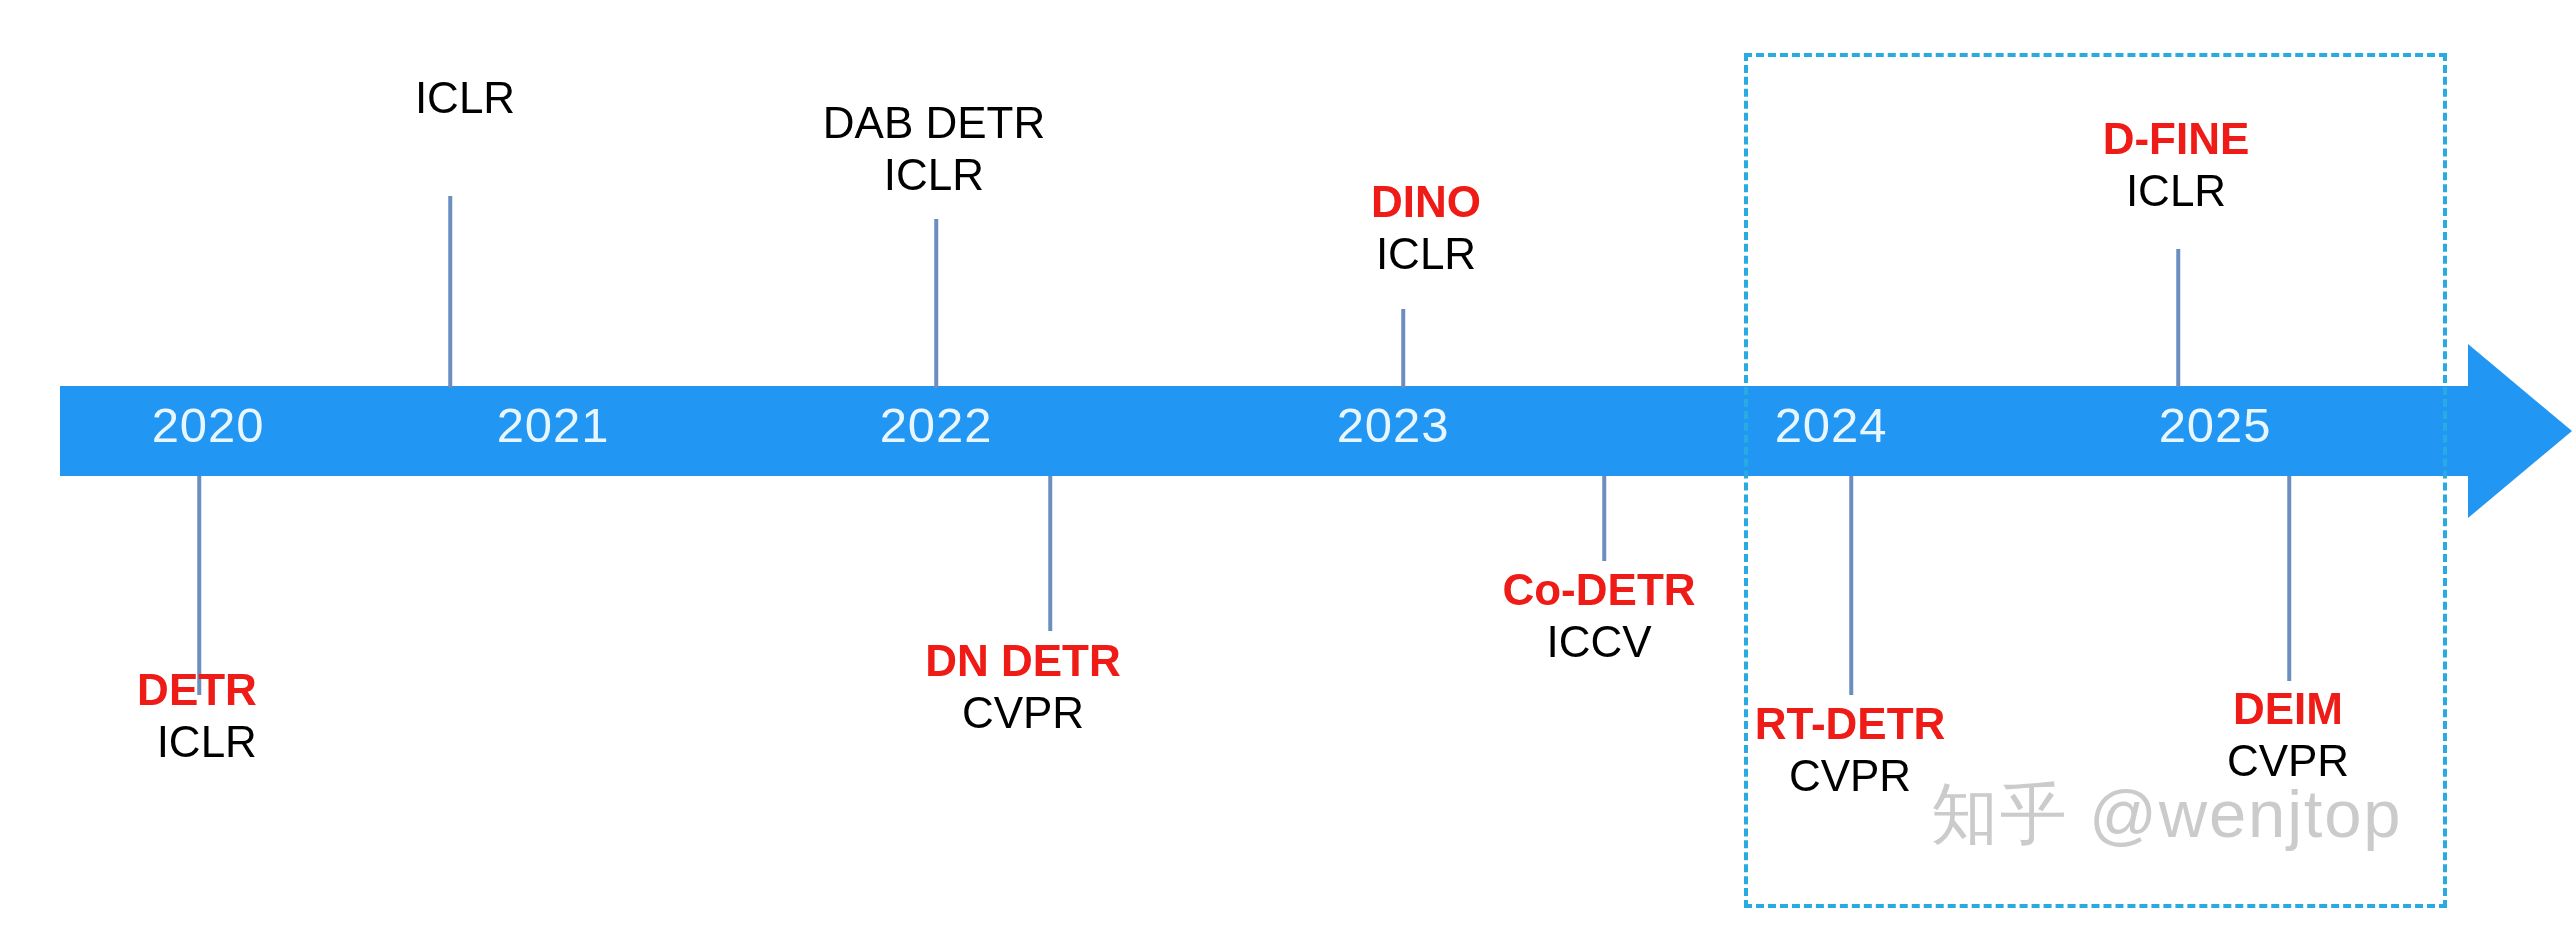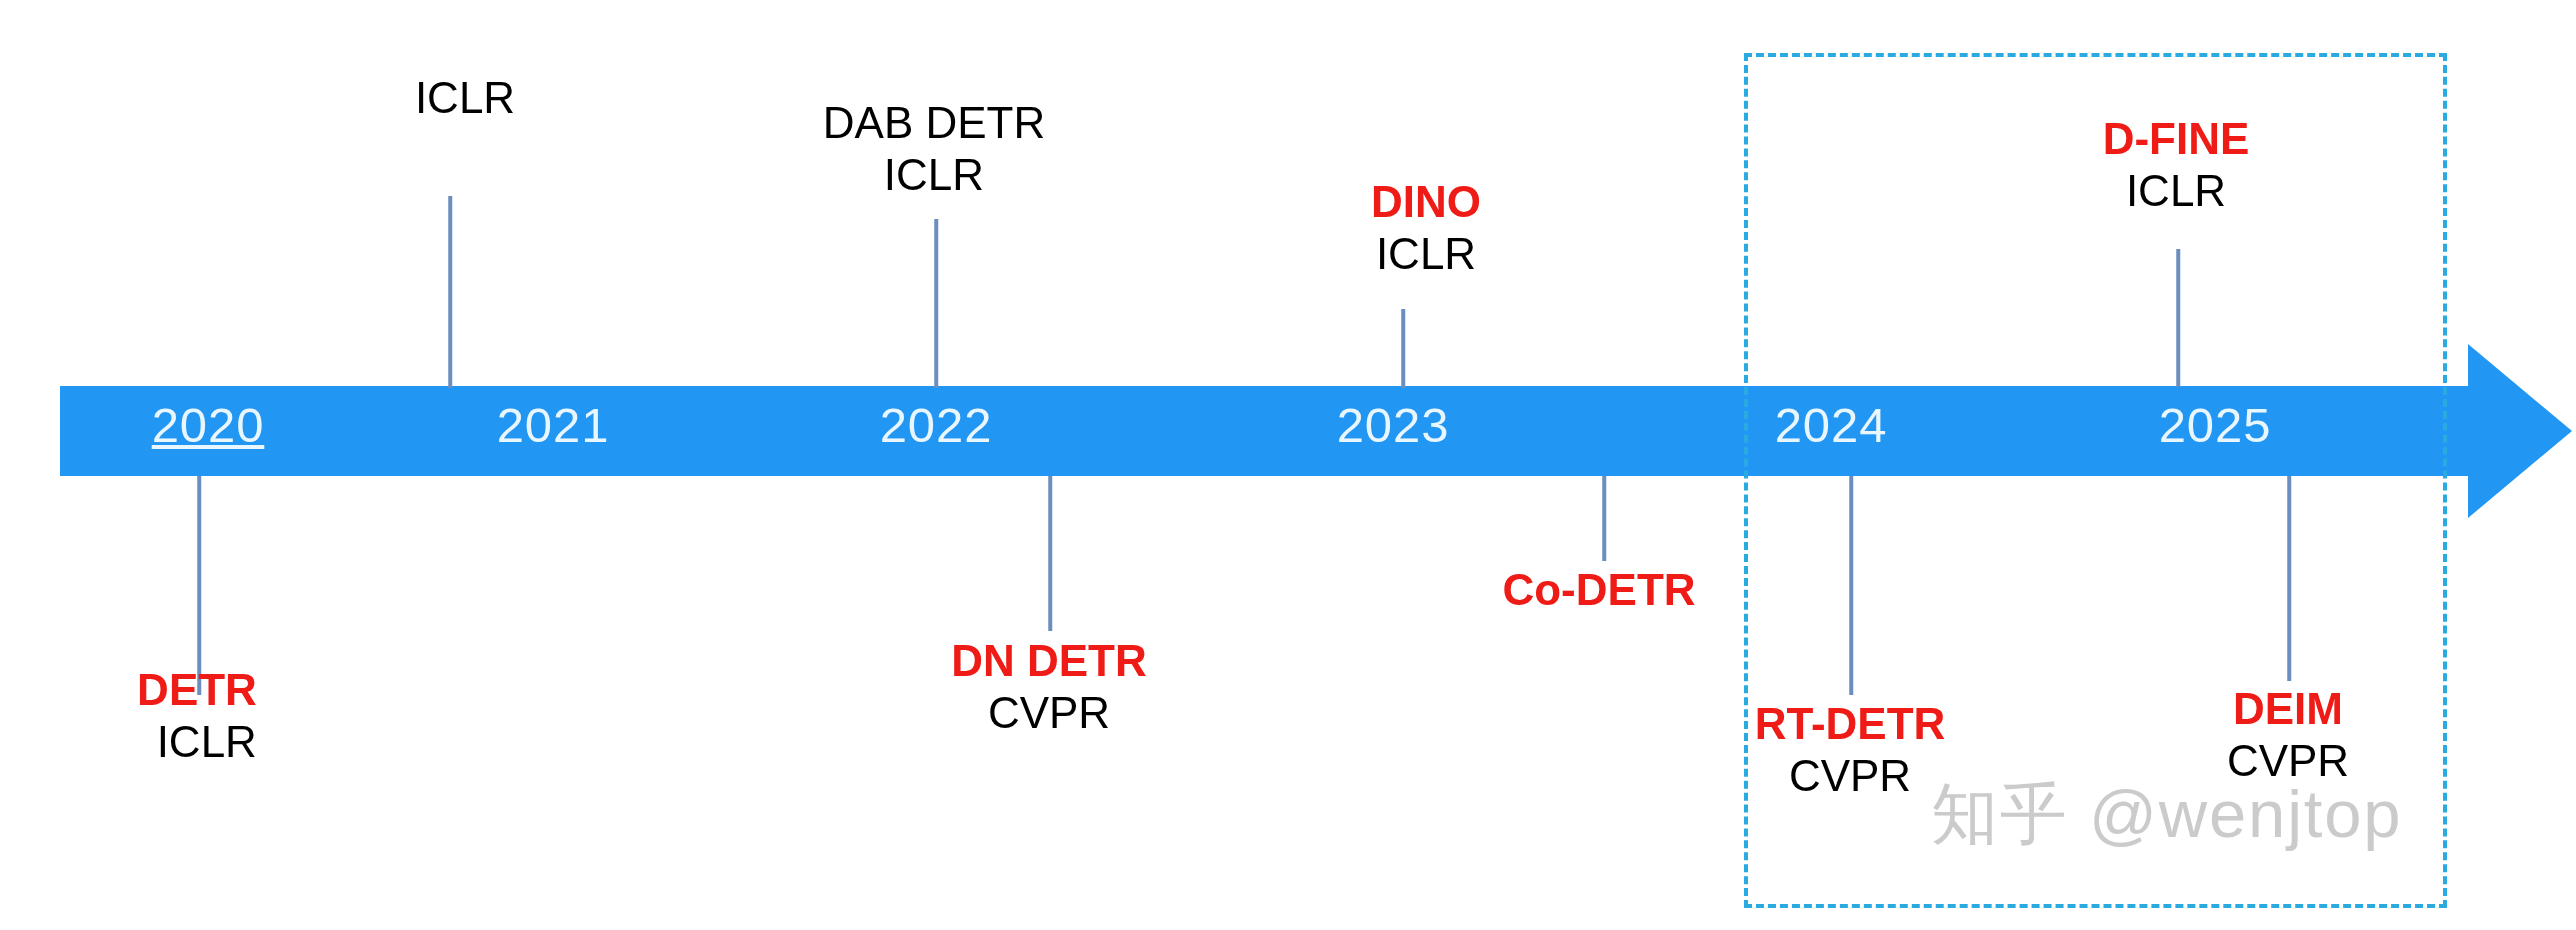--- a/index.html
+++ b/index.html
@@ -123,21 +123,21 @@
 </style>
 </head>
 <body>
 
 <div id="canvas">
 
   <div class="timeline-bar"></div>
   <div class="timeline-arrowhead"></div>
 
   <div id="years-layer">
-      <div class="year-label" style="left: 208px; text-decoration: underline;">2020</div>
+      <div class="year-label" style="left: 208px;">2020</div>
       <div class="year-label" style="left: 553px;">2021</div>
       <div class="year-label" style="left: 936px;">2022</div>
       <div class="year-label" style="left: 1393px;">2023</div>
       <div class="year-label" style="left: 1831px;">2024</div>
       <div class="year-label" style="left: 2215px;">2025</div>
     </div>
   <div id="stems-layer">
       <div class="stem" style="left: 450px; top: 196px; height: 192px;"></div>
       <div class="stem" style="left: 936px; top: 219px; height: 169px;"></div>
       <div class="stem" style="left: 1403px; top: 309px; height: 79px;"></div>
@@ -161,26 +161,27 @@
         <span class="ev-venue">ICLR</span>
       </div>
       <div class="event red" style="left: 2176px; top: 113px;">
         <span class="ev-name">D-FINE</span>
         <span class="ev-venue">ICLR</span>
       </div>
       <div class="event red" style="left: 197px; top: 664px; text-align: right;">
         <span class="ev-name">DETR</span>
         <span class="ev-venue">ICLR</span>
       </div>
-      <div class="event red" style="left: 1049px; top: 635px; text-align: center;">
+      <div class="event red" style="left: 1023px; top: 635px; text-align: center;">
         <span class="ev-name">DN DETR</span>
         <span class="ev-venue">CVPR</span>
       </div>
       <div class="event red" style="left: 1599px; top: 564px;">
         <span class="ev-name">Co-DETR</span>
+        <span class="ev-venue">ICCV</span>
       </div>
       <div class="event red" style="left: 1850px; top: 698px;">
         <span class="ev-name">RT-DETR</span>
         <span class="ev-venue">CVPR</span>
       </div>
       <div class="event red" style="left: 2288px; top: 683px;">
         <span class="ev-name">DEIM</span>
         <span class="ev-venue">CVPR</span>
       </div>
     </div>

